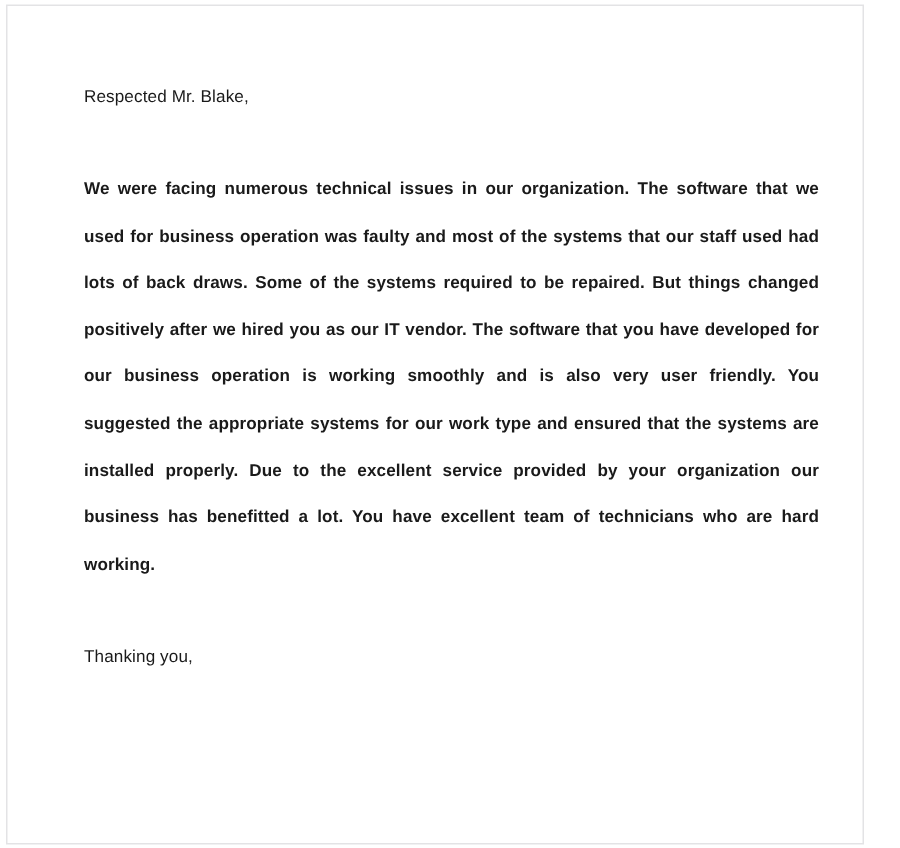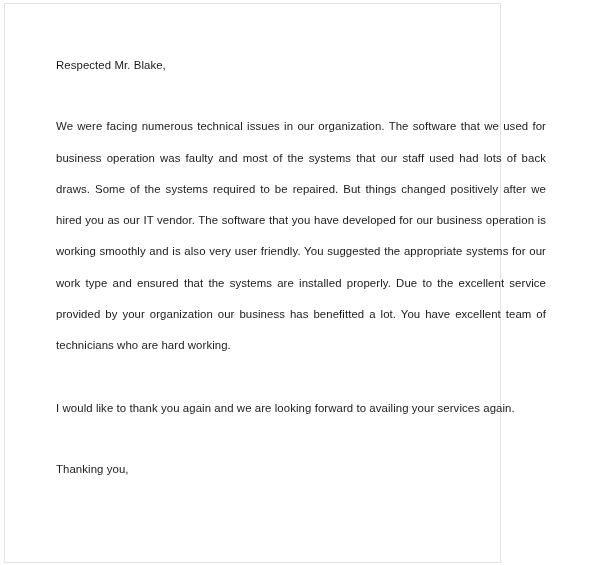--- a/index.html
+++ b/index.html
@@ -11,21 +11,21 @@
     width: 600px;
     height: 565px;
     font-family: "Liberation Sans", sans-serif;
     overflow: hidden;
   }
 
   .page-sheet {
     position: absolute;
     left: 4px;
     top: 3px;
-    width: 497px;
+    width: 572px;
     height: 560px;
     box-sizing: border-box;
     border: 1px solid #e3e3e5;
     background: #ffffff;
   }
 
   .letter-body {
     position: absolute;
     left: 51px;
     top: 46px;
@@ -39,34 +39,33 @@
     margin: 0;
     text-align: justify;
     text-justify: inter-word;
     letter-spacing: 0.08px;
   }
 
   .para.flush { text-align: left; }
   .blk { margin: 0; }
 
   .blk-intro   { margin-top: 30px; }
-  .blk-main    { margin-top: 30px; }
+  .blk-main    { margin-top: 30px; font-weight: bold; }
   .blk-thanks  { margin-top: 31px; }
   .blk-closing { margin-top: 30px; }
 </style>
 </head>
 <body>
 
 <div class="page-sheet">
 
   <div class="letter-body">
 
     <p class="para flush blk blk-salutation">Respected Mr. Blake,</p>
 
 
     <p class="para blk blk-main">We were facing numerous technical issues in our organization. The software that we used for business operation was faulty and most of the systems that our staff used had lots of back draws. Some of the systems required to be repaired. But things changed positively after we hired you as our IT vendor. The software that you have developed for our business operation is working smoothly and is also very user friendly. You suggested the appropriate systems for our work type and ensured that the systems are installed properly. Due to the excellent service provided by your organization our business has benefitted a lot. You have excellent team of technicians who are hard working.</p>
 
-    <p class="para flush blk blk-thanks">I would like to thank you again and we are looking forward to availing your services again.</p>
 
     <p class="para flush blk blk-closing">Thanking you,</p>
 
   </div>
 </div>
 
 </body></html>

